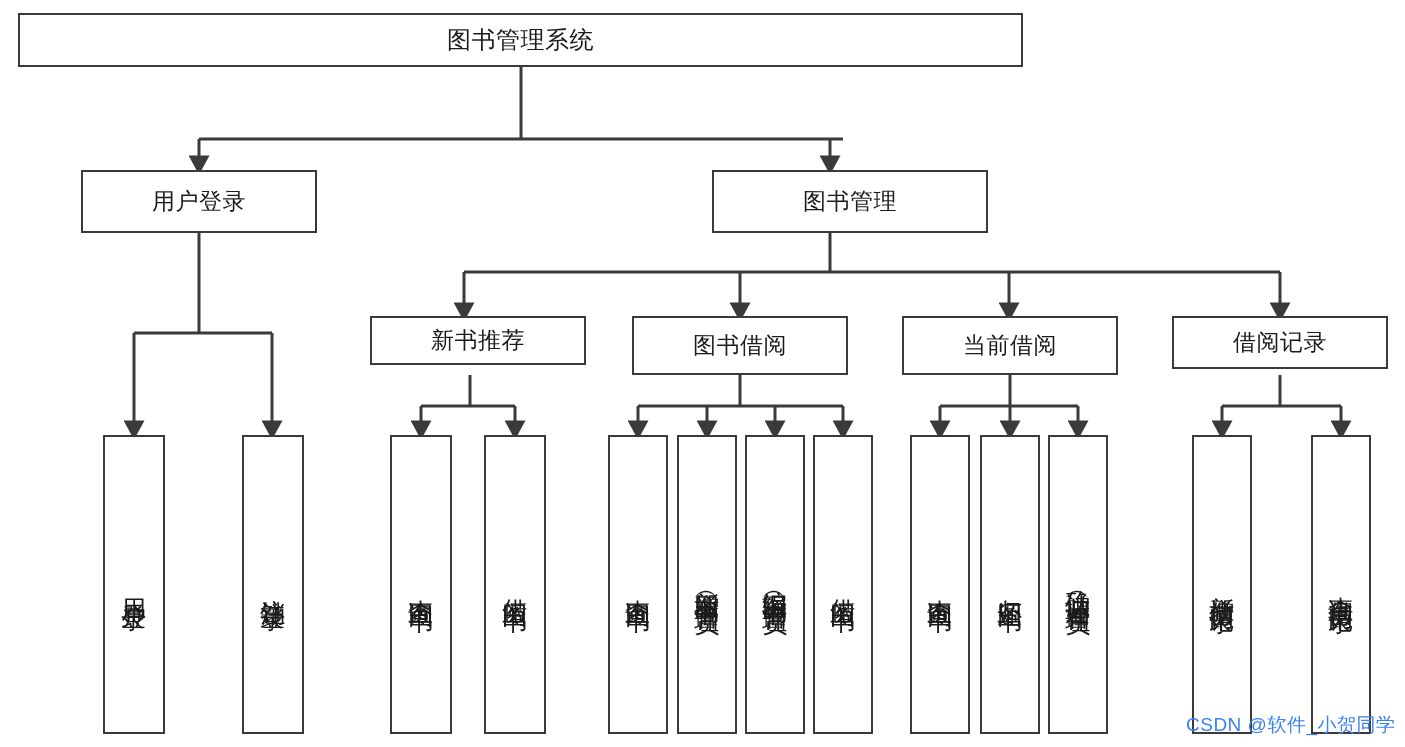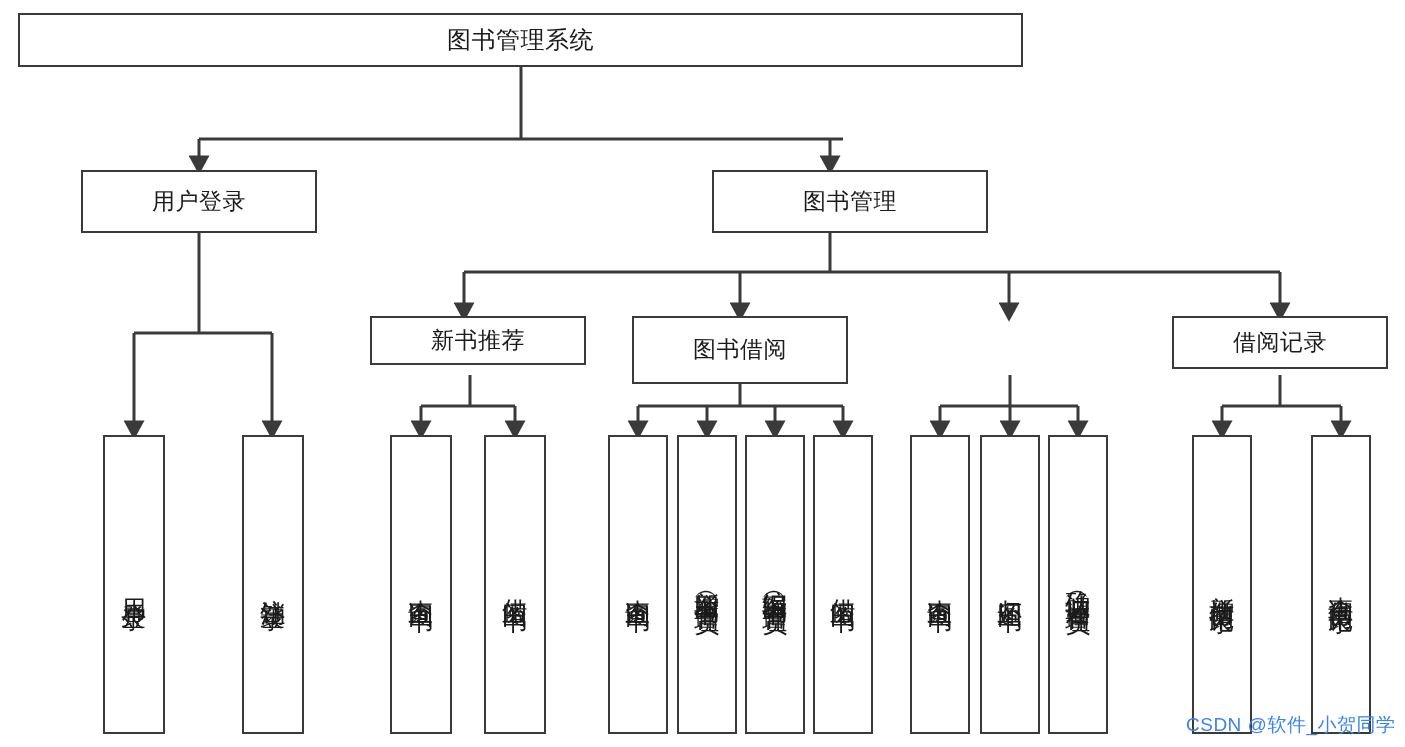--- a/index.html
+++ b/index.html
@@ -141,24 +141,27 @@
   </div>
 
   <div class="node horiz" style="left:712px; top:170px; width:276px; height:63px;">
     <span class="node-label">图书管理</span>
   </div>
 
   <div class="node horiz" style="left:362px; top:316px; width:216px; height:49px;margin-left:8px;">
     <span class="node-label">新书推荐</span>
   </div>
 
-  <div class="node horiz" style="left:632px; top:316px; width:216px; height:68px;">
+  <div class="node horiz" style="left:632px; top:316px; width:216px; height:59px;">
     <span class="node-label">图书借阅</span>
   </div>
 
+  <div class="node horiz" style="left:902px; top:316px; width:216px; height:59px;">
+    <span class="node-label">当前借阅</span>
+  </div>
 
   <div class="node horiz" style="left:1172px; top:316px; width:216px; height:53px;">
     <span class="node-label">借阅记录</span>
   </div>
 
   <div class="node vert" style="left:103px; top:435px; width:62px; height:299px;">
     <span class="node-label">用户登录</span>
   </div>
 
   <div class="node vert" style="left:242px; top:435px; width:62px; height:299px;">

